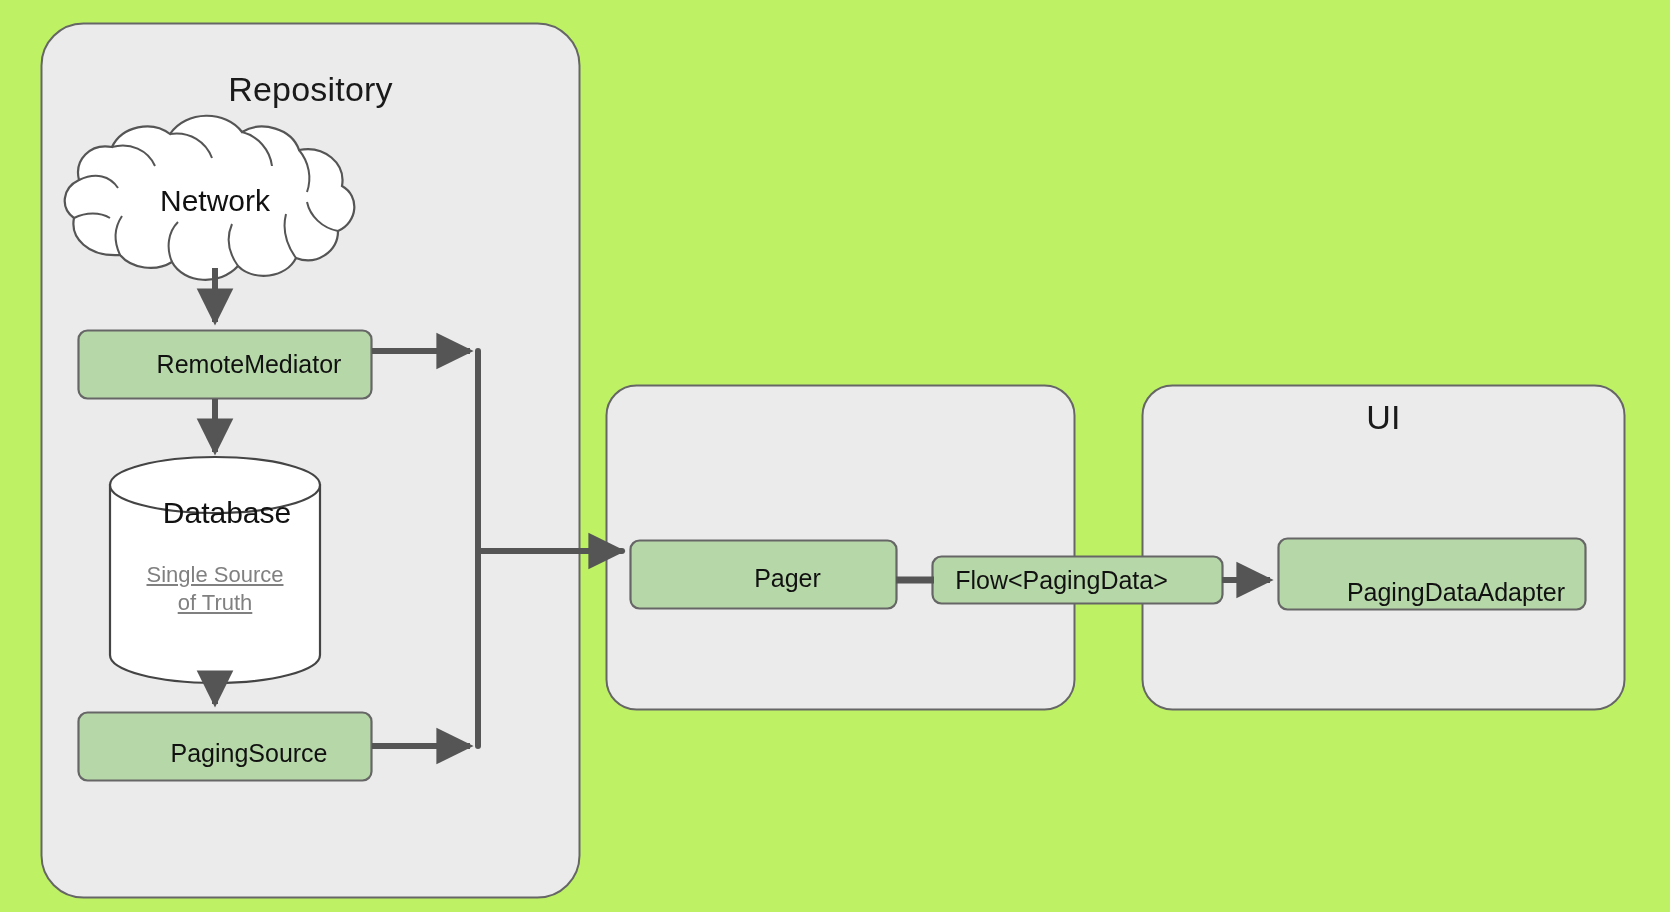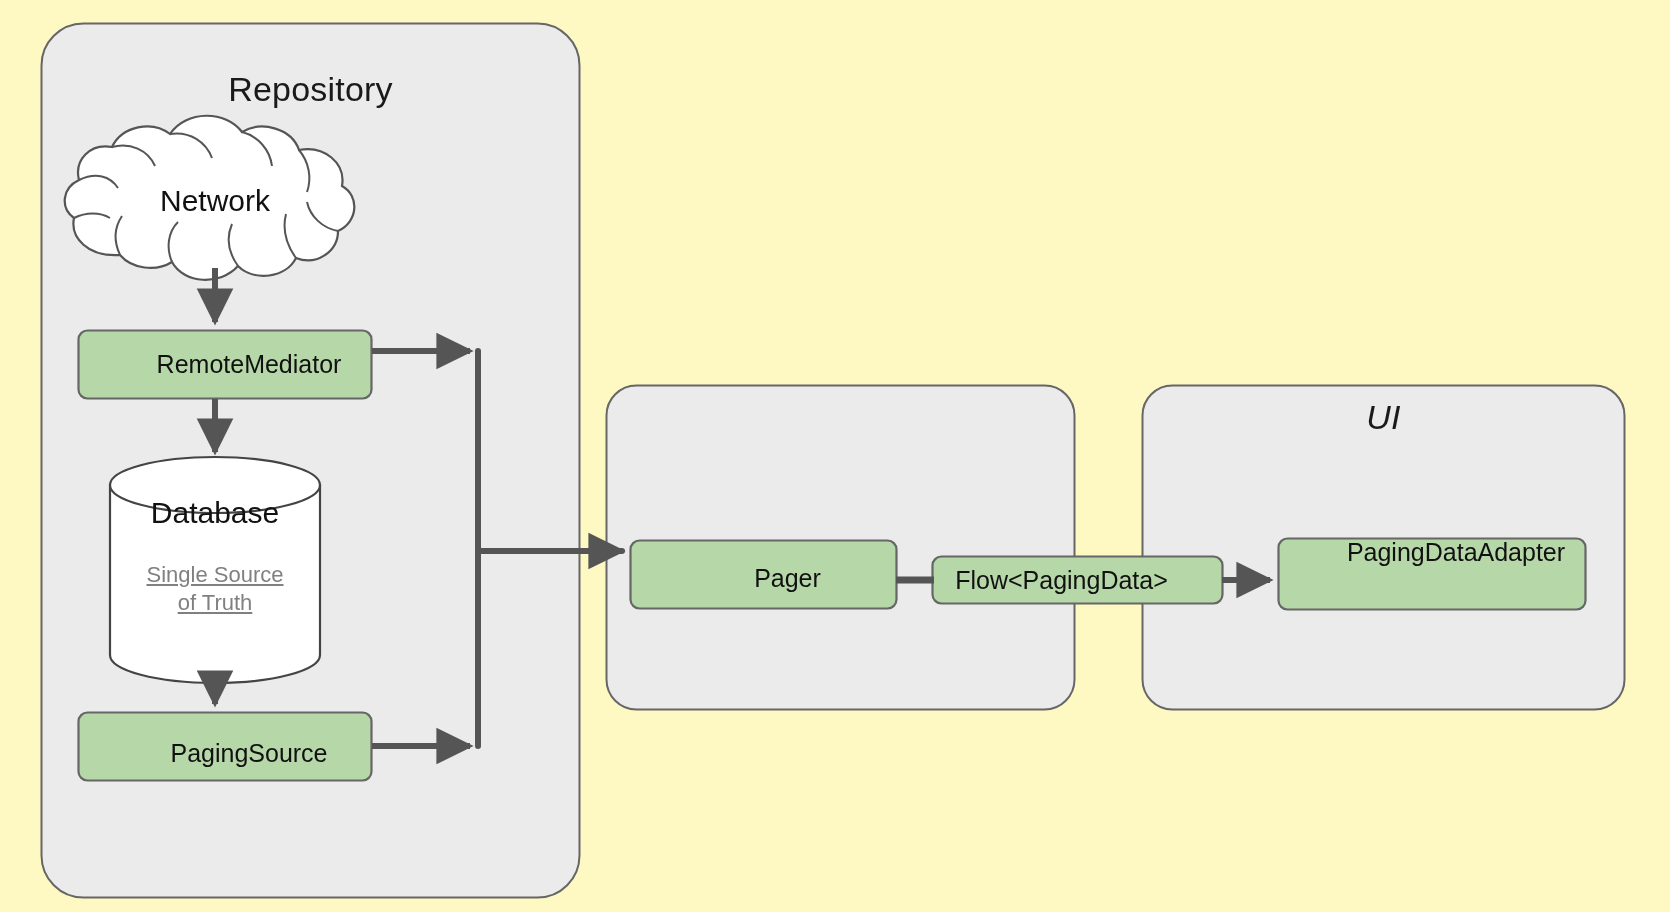--- a/index.html
+++ b/index.html
@@ -10,21 +10,21 @@
   body {
     width: 1670px;
     height: 912px;
     font-family: "Liberation Sans", sans-serif;
     overflow: hidden;
   }
   #diagram-root {
     position: relative;
     width: 1670px;
     height: 912px;
-    background: #fef9c3;
+    background: #bef264;
   }
   svg.layer {
     position: absolute;
     top: 0;
     left: 0;
     width: 1670px;
     height: 912px;
   }
   .panel-title {
     position: absolute;
@@ -149,33 +149,33 @@
     <path d="M 478 551 L 622 551" fill="none" stroke="#555555" stroke-width="6" stroke-linecap="round" marker-end="url(#arrowhead)"></path>
 
     <line x1="896" y1="580" x2="934" y2="580" stroke="#555555" stroke-width="7"></line>
 
     <line x1="1222" y1="580" x2="1270" y2="580" stroke="#555555" stroke-width="6" marker-end="url(#arrowhead)"></line>
   </svg>
 
   <div class="panel-title" style="left:41px; top:70px; width:539px;">Repository</div>
 
 
-  <div class="panel-title" style="left:1142px; top:398px; width:483px;font-style:italic;">UI</div>
+  <div class="panel-title" style="left:1142px; top:398px; width:483px;">UI</div>
 
   <div class="cloud-label" style="left:75px; top:184px; width:280px;">Network</div>
 
-  <div class="db-title" style="left:110px; top:496px; width:210px;">Database</div>
+  <div class="db-title" style="left:110px; top:496px; width:210px;padding-left:12px;">Database</div>
 
   <div class="db-sub" style="left:100px; top:561px; width:230px;">Single Source</div>
 
   <div class="db-sub" style="left:100px; top:589px; width:230px;">of Truth</div>
 
   <div class="node-label" style="left:78px; top:330px; width:294px; height:69px;">RemoteMediator</div>
 
   <div class="node-label" style="left:78px; top:712px; width:294px; height:83px;">PagingSource</div>
 
   <div class="node-label" style="left:630px; top:544px; width:267px; height:69px;">Pager</div>
 
   <div class="node-label" style="left:892px; top:556px; width:291px; height:48px;">Flow&lt;PagingData&gt;</div>
 
-  <div class="node-label" style="left:1278px; top:516px; width:308px; height:72px;">PagingDataAdapter</div>
+  <div class="node-label" style="left:1278px; top:556px; width:308px; height:72px;">PagingDataAdapter</div>
 
 </div>
 
 </body></html>

